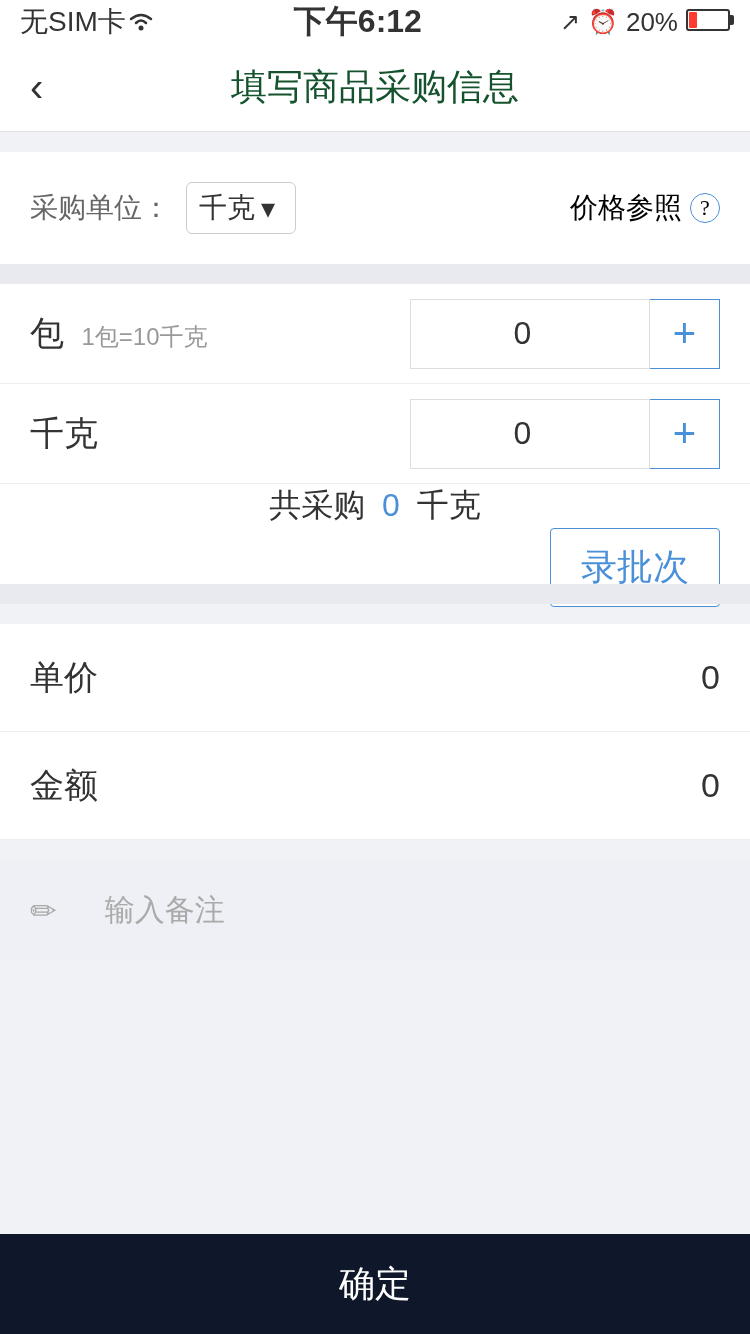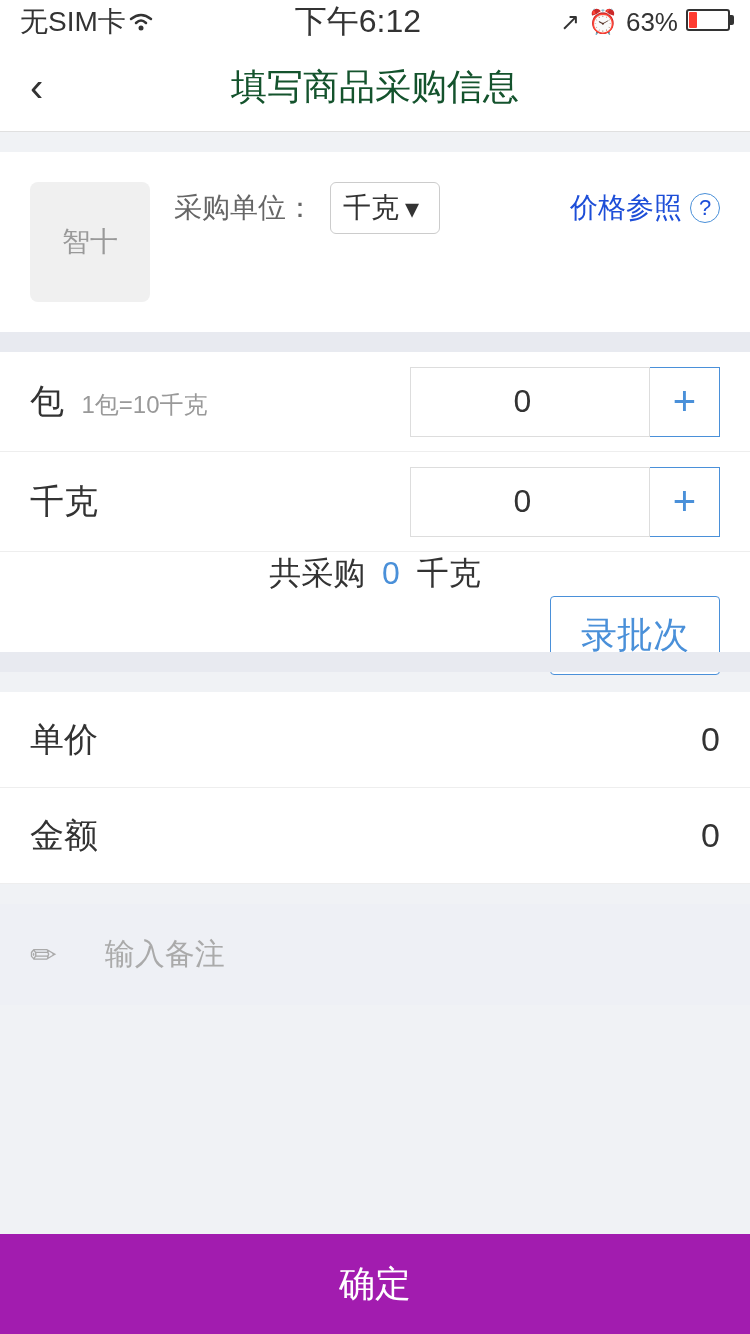--- a/index.html
+++ b/index.html
@@ -18,21 +18,21 @@
       height: 44px;
       background: #fff;
       display: flex;
       align-items: center;
       justify-content: space-between;
       padding: 0 20px;
       font-size: 28px;
       color: #333;
     }
     .status-left { display: flex; align-items: center; gap: 0; }
-    .status-center { font-size: 32px; font-weight: 400; }
+    .status-center { font-size: 32px; font-weight: 700; }
     .status-right { display: flex; align-items: center; gap: 8px; font-size: 26px; }
     .battery-icon {
       display: inline-block;
       width: 44px;
       height: 22px;
       border: 2px solid #333;
       border-radius: 3px;
       position: relative;
     }
     .battery-icon::after {
@@ -115,35 +115,36 @@
       align-items: center;
       gap: 6px;
       cursor: pointer;
     }
     .purchase-unit {
       display: flex;
       align-items: center;
       gap: 16px;
       font-size: 28px;
       color: #666;
+      font-family: Liberation Serif, serif;
     }
     .unit-select {
       border: 1px solid #ccc;
       border-radius: 6px;
       padding: 6px 20px 6px 12px;
       font-size: 28px;
       color: #333;
       background: #fff;
       display: flex;
       align-items: center;
       gap: 6px;
       cursor: pointer;
     }
     .price-ref {
-      color: #1d4ed8;
+      color: #000000;
       font-size: 28px;
       display: flex;
       align-items: center;
       gap: 8px;
       cursor: pointer;
       margin-left: auto;
     }
 
     
     .divider {
@@ -225,21 +226,21 @@
 
     
     .price-section {
       background: #fff;
       margin-top: 20px;
     }
     .price-row {
       display: flex;
       align-items: center;
       padding: 0 30px;
-      height: 96px;
+      height: 108px;
       border-bottom: 1px solid #eee;
       justify-content: flex-end;
     }
     .price-label { font-size: 34px; color: #333; }
     .price-value { margin-left: auto; font-size: 34px; color: #333; }
 
     
     .remark-section {
       background: #eef0f5;
       margin-top: 20px;
@@ -255,21 +256,21 @@
     .spacer {
       flex: 1;
       background: #f0f2f5;
       min-height: 300px;
     }
 
     
     .bottom-btn {
       width: 750px;
       height: 100px;
-      background: #a21caf;
+      background: #0f172a;
       color: #fff;
       font-size: 36px;
       border: none;
       display: flex;
       align-items: center;
       justify-content: center;
       cursor: pointer;
       position: fixed;
       bottom: 0;
       left: 0;
@@ -296,36 +297,33 @@
           <path d="M10 14 Q15 9 20 14" stroke="#333" stroke-width="2.5" fill="none" stroke-linecap="round"></path>
           <path d="M5 10 Q15 2 25 10" stroke="#333" stroke-width="2.5" fill="none" stroke-linecap="round"></path>
           <circle cx="15" cy="19" r="2.5" fill="#333"></circle>
         </svg>
       </span>
     </div>
     <div class="status-center">下午6:12</div>
     <div class="status-right">
       <span style="font-size:24px;">↗</span>
       <span style="font-size:24px;">⏰</span>
-      <span>63%</span>
+      <span>20%</span>
       <span>
         <span class="battery-icon"><span class="battery-fill"></span></span>
       </span>
     </div>
   </div>
 
   <div class="nav-bar">
     <span class="nav-back">‹</span>
     <span class="nav-title">填写商品采购信息</span>
   </div>
 
   <div class="product-card">
-    <div class="product-image">
-      <span>智十</span>
-    </div>
     <div class="product-info">
       <div class="purchase-unit">
         <span>采购单位：</span>
         <span class="unit-select">
           <span>千克</span>
           <span>▾</span>
         </span>
         <span class="price-ref">
           <span>价格参照</span>
           <span style="border:1px solid #4a90d9;border-radius:50%;width:30px;height:30px;display:flex;align-items:center;justify-content:center;font-size:22px;">?</span>

